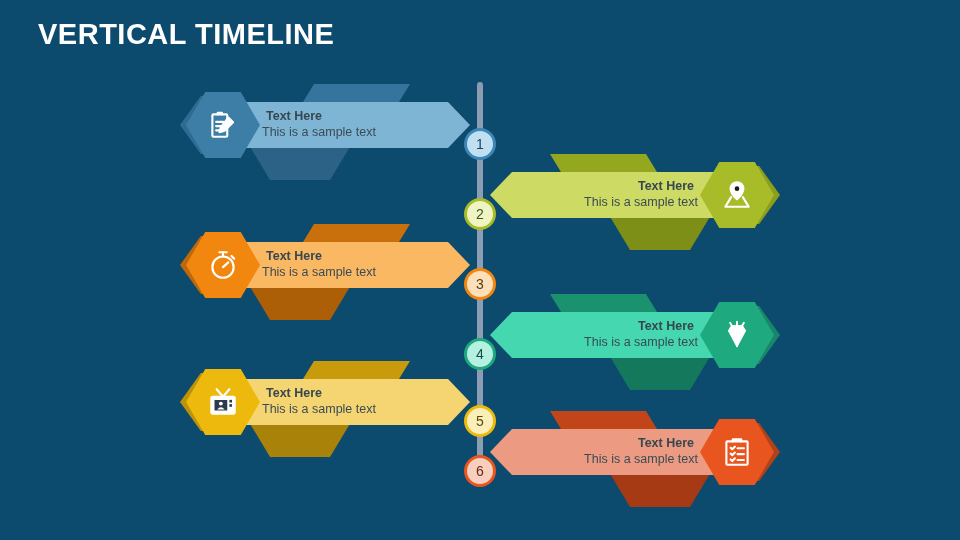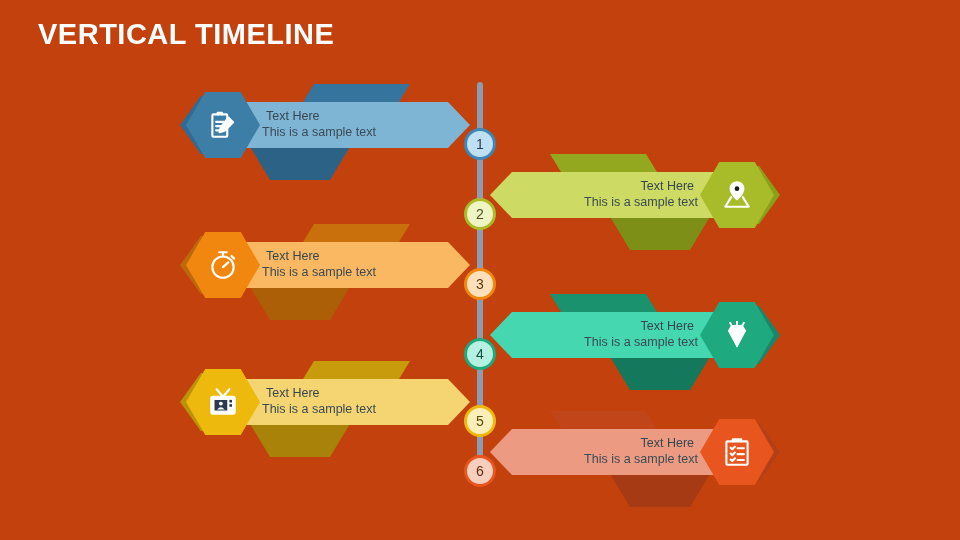--- a/index.html
+++ b/index.html
@@ -6,21 +6,21 @@
   * { margin:0; padding:0; box-sizing:border-box; }
   html, body {
     width:960px; height:540px;
     overflow:hidden;
     background:#243b56;
     font-family:"Liberation Sans", sans-serif;
   }
   #slide {
     position:relative;
     width:960px; height:540px;
-    background:#c2410c;
+    background:#0c4a6e;
   }
 
   
   #title {
     position:absolute;
     left:38px; top:18px;
     font-size:29px;
     font-weight:bold;
     letter-spacing:0.5px;
     color:#ffffff;
@@ -89,21 +89,21 @@
   }
   .group.right .banner {
     left:0; right:62px;
     padding:0 20px 0 34px;
     clip-path: polygon(22px 0, 100% 0, 100% 100%, 22px 100%, 0 50%);
     align-items:flex-end;
   }
 
   .t-title {
     font-size:12.5px;
-    font-weight:normal;
+    font-weight:bold;
     color:#37474f;
     line-height:1.15;
     white-space:nowrap;
   }
   .t-sub {
     font-size:12.5px;
     font-weight:normal;
     color:#3a4b55;
     line-height:1.25;
     white-space:nowrap;

